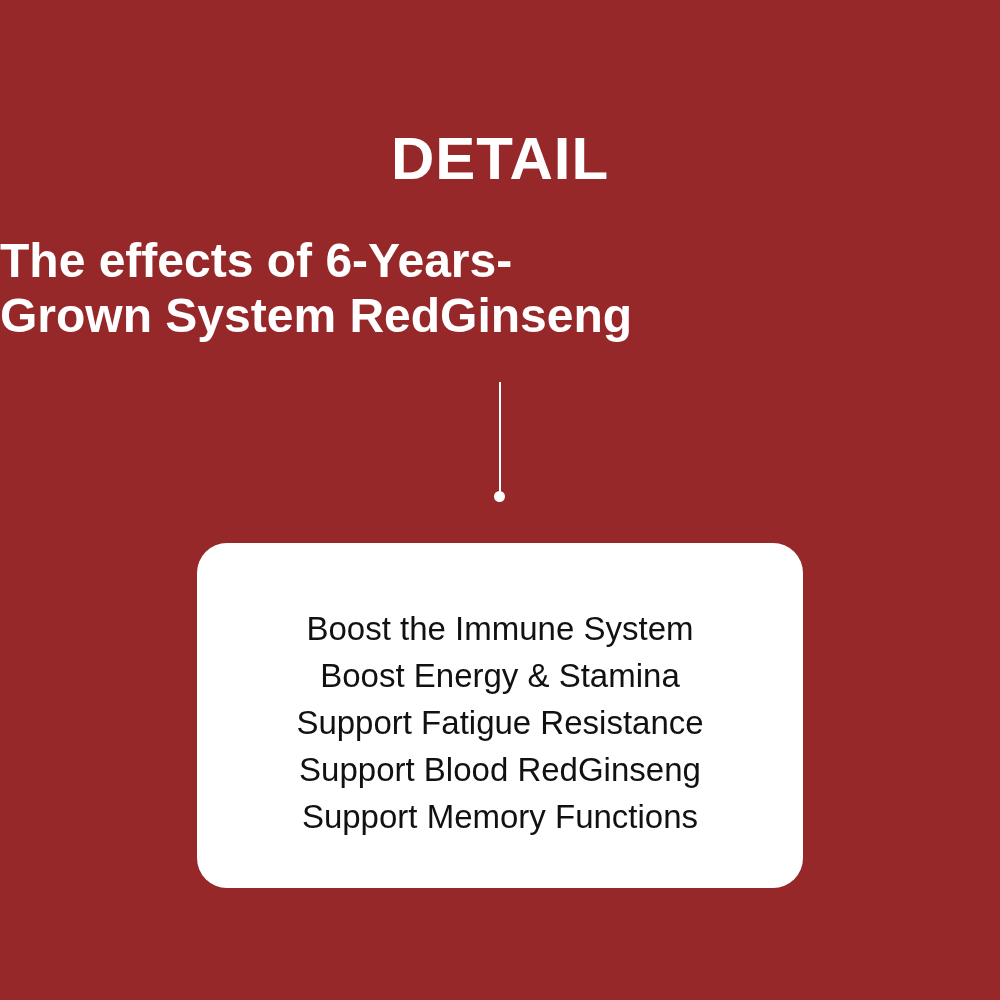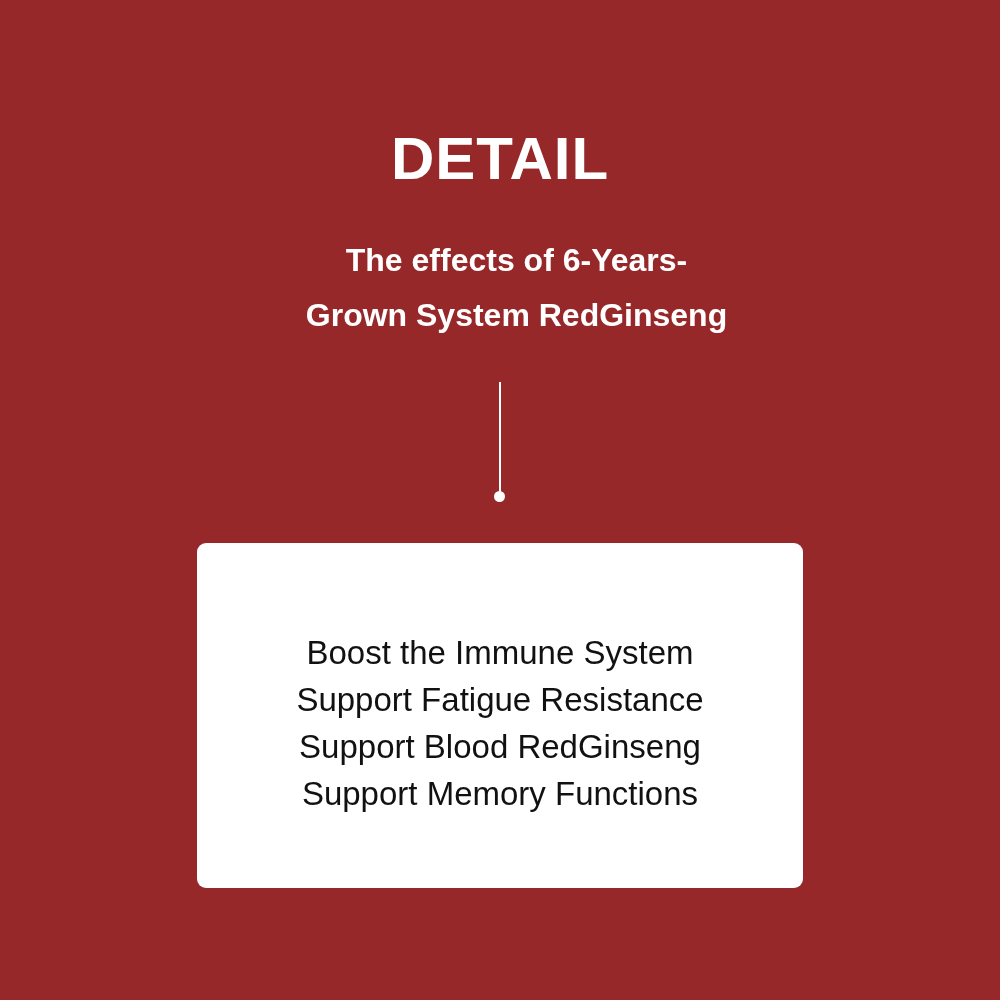--- a/index.html
+++ b/index.html
@@ -30,26 +30,25 @@
     color: var(--heading-text);
     font-size: 60px;
     font-weight: bold;
     letter-spacing: 1px;
   }
   .subtitle {
     position: absolute;
     top: 233px;
     left: 0;
     width: 100%;
-    text-align: center;
+    text-align: left;
     color: var(--heading-text);
-    font-size: 32px;
+    font-size: 48px;
     font-weight: bold;
     line-height: 55px;
-    padding-left: 33px;
   }
   .connector-line {
     position: absolute;
     left: 499px;
     top: 382px;
     width: 2px;
     height: 111px;
     background: var(--heading-text);
   }
   .connector-dot {
@@ -61,21 +60,21 @@
     border-radius: 50%;
     background: var(--heading-text);
   }
   .benefits-card {
     position: absolute;
     left: 197px;
     top: 543px;
     width: 606px;
     height: 345px;
     background: var(--card-bg);
-    border-radius: 9px;
+    border-radius: 30px;
     display: flex;
     align-items: center;
     justify-content: center;
   }
   .benefits-list {
     text-align: center;
     color: var(--card-text);
     font-size: 33px;
     line-height: 47px;
     padding-top: 14px;
@@ -92,19 +91,20 @@
     <div>The effects of 6-Years-</div>
     <div>Grown System RedGinseng</div>
   </div>
 
   <div class="connector-line"></div>
   <div class="connector-dot"></div>
 
   <div class="benefits-card">
     <div class="benefits-list">
       <div>Boost the Immune System</div>
+      <div>Boost Energy &amp; Stamina</div>
       <div>Support Fatigue Resistance</div>
       <div>Support Blood RedGinseng</div>
       <div>Support Memory Functions</div>
     </div>
   </div>
 
 </div>
 
 </body></html>

